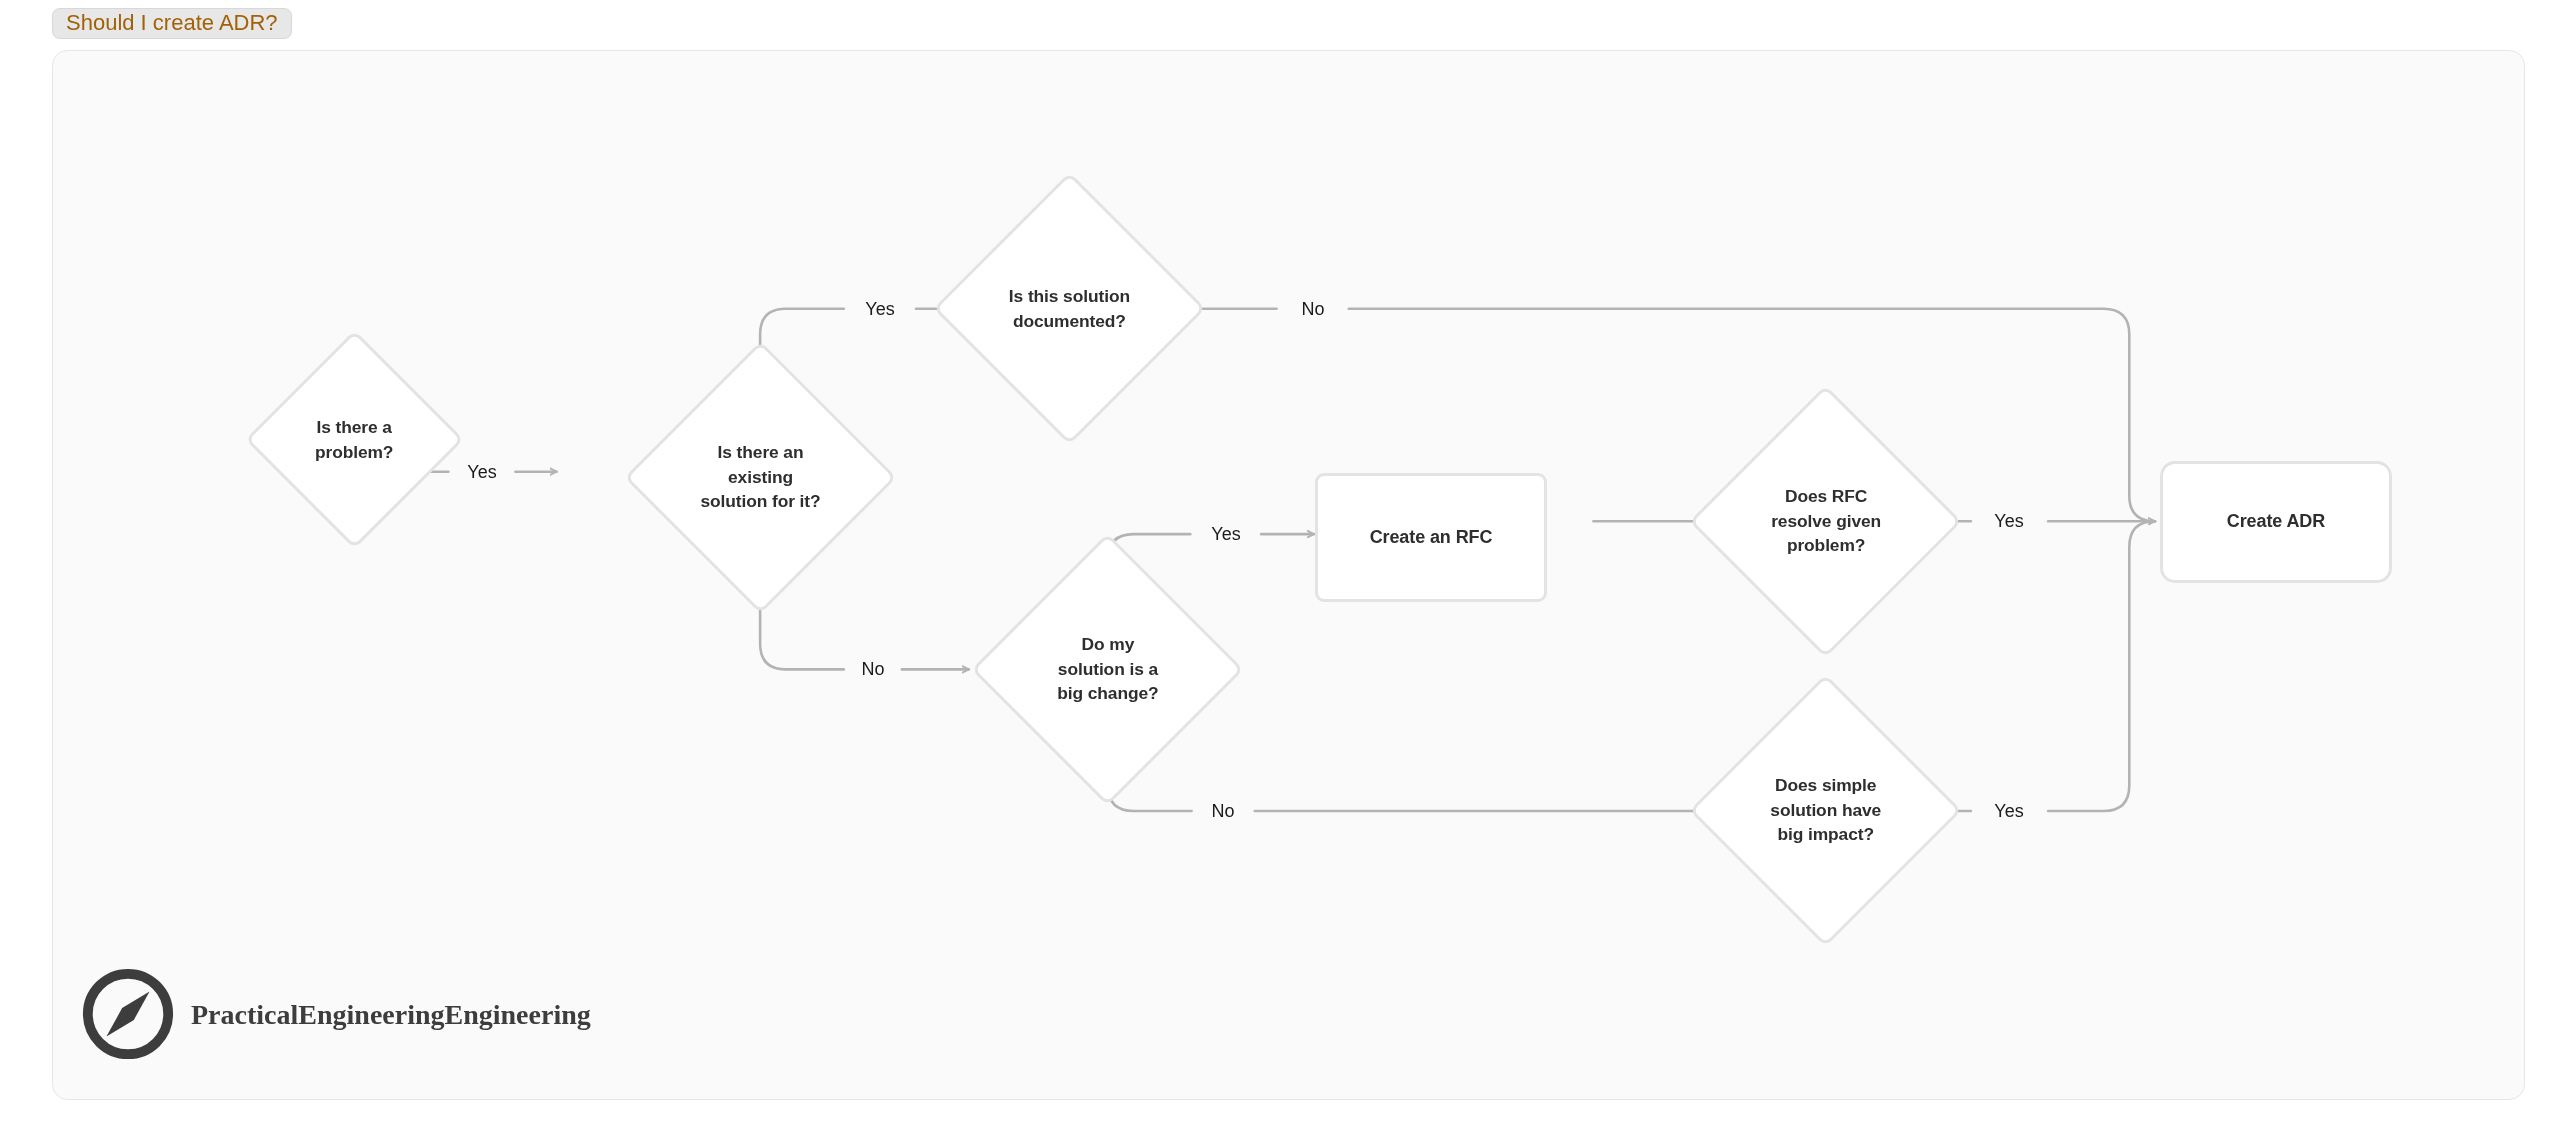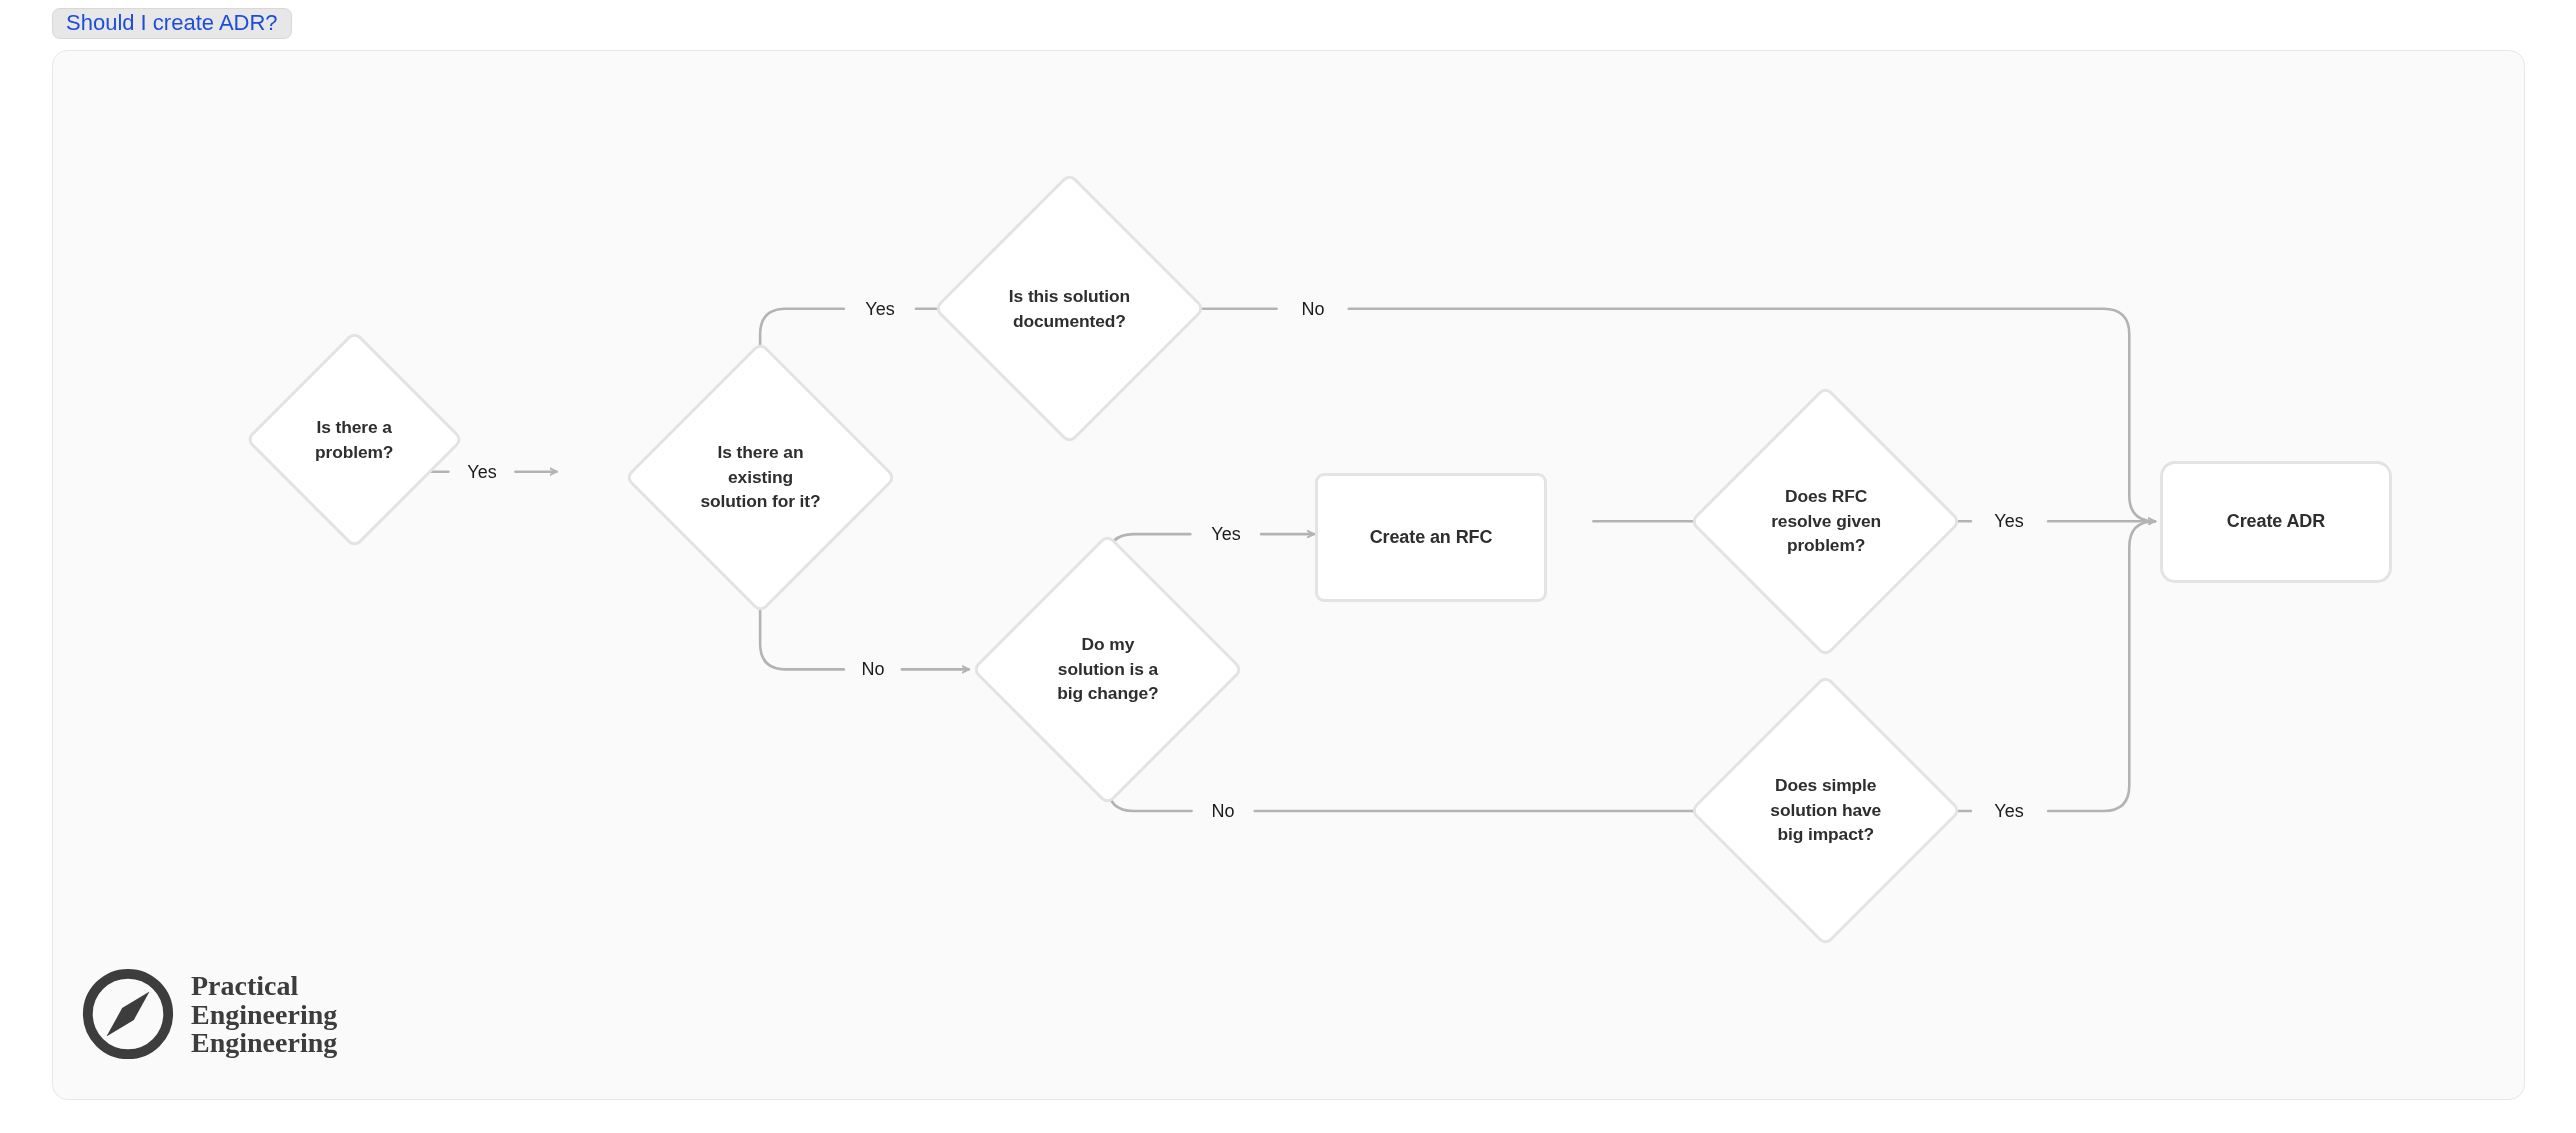--- a/index.html
+++ b/index.html
@@ -26,21 +26,21 @@
     align-items: center;
     padding: 0 13px;
     background: #e7e7e7;
     border: 1.3px solid #d8d8d8;
     border-radius: 7.7px;
     box-sizing: border-box;
     z-index: 5;
   }
   #title-tab span {
     font-size: 22px;
-    color: #1d4ed8;
+    color: #a16207;
     line-height: 1;
     white-space: nowrap;
   }
 
   
   #canvas-panel {
     position: absolute;
     left: 52px;
     top: 50px;
     width: 2473px;
@@ -110,21 +110,21 @@
     position: absolute;
     left: 26px;
     top: 914px;
     display: flex;
     align-items: center;
     gap: 14px;
   }
   #logo-mark { flex: 0 0 auto; }
   #logo-text {
     display: flex;
-    flex-direction: column;
+    flex-direction: row;
     font-family: "Liberation Serif", serif;
     font-weight: bold;
     color: #3d3d3d;
     font-size: 28px;
     line-height: 1.03;
   }
 </style>
 </head>
 <body>
 

